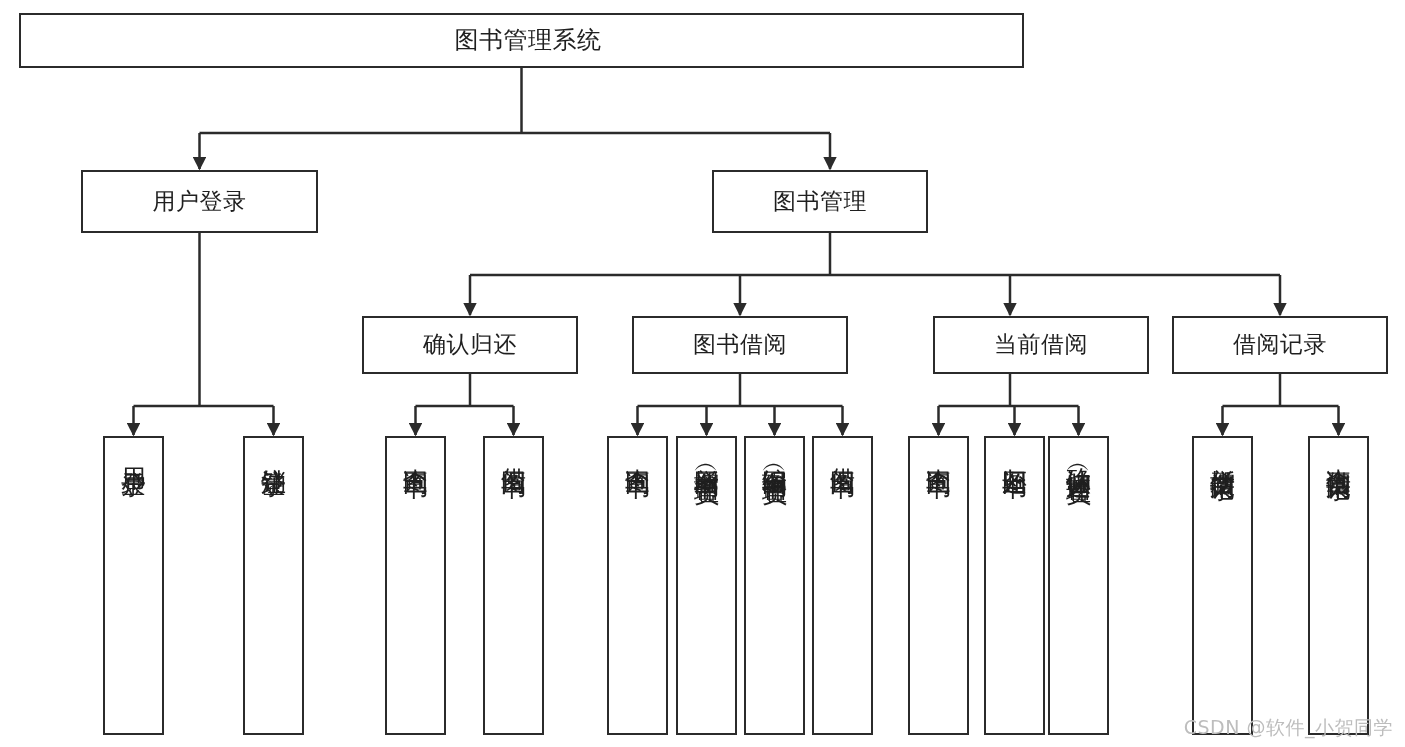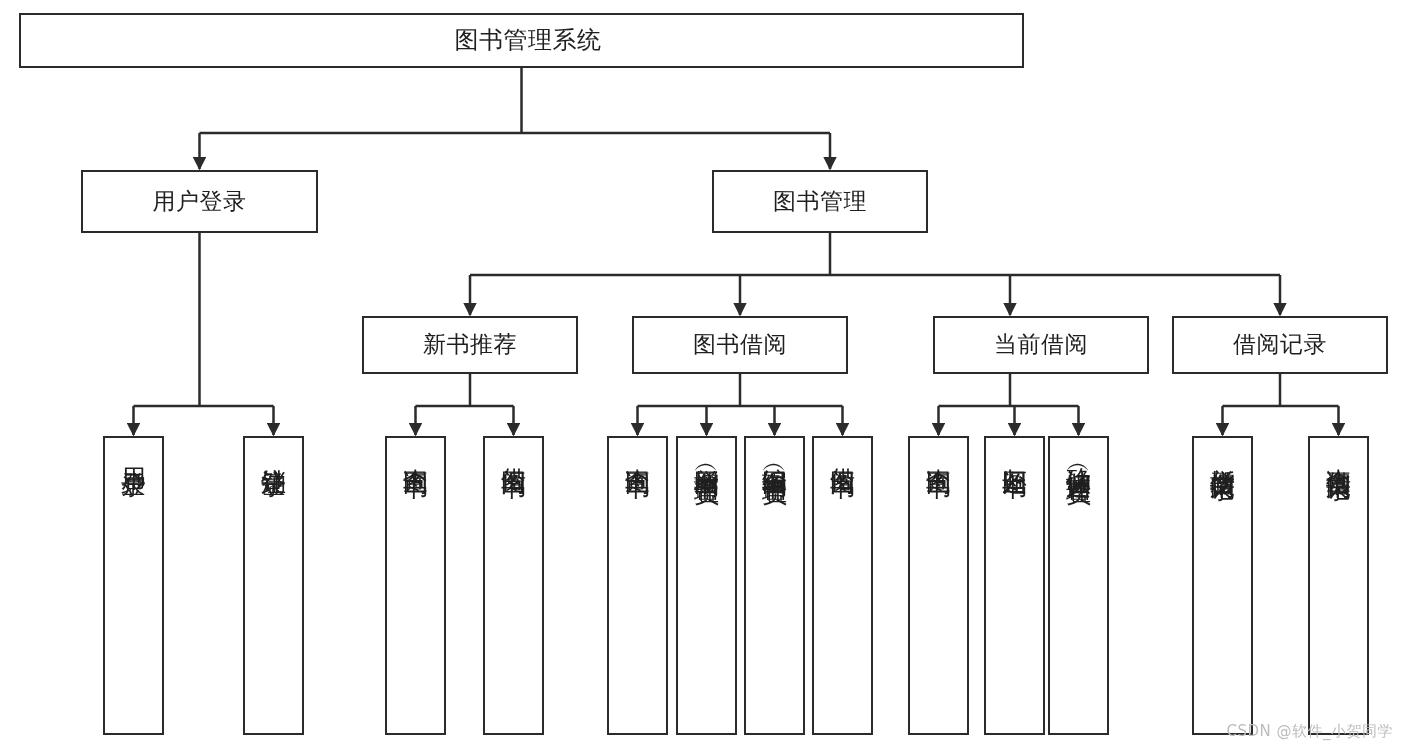--- a/index.html
+++ b/index.html
@@ -52,21 +52,21 @@
     text-orientation:upright;
     font-size:25px;
     letter-spacing:2px;
     line-height:1;
     white-space:nowrap;
   }
   .watermark{
     position:absolute;
     right:12px;
     bottom:6px;
-    font-size:15px;
+    font-size:19px;
     color:#bdbdbd;
     letter-spacing:0.5px;
     z-index:5;
     white-space:nowrap;
     font-family:"DejaVu Sans","Liberation Sans",sans-serif;
     margin-left:13px;
   }
 </style>
 </head>
 <body>
@@ -116,21 +116,21 @@
       <div class="node horiz root" style="left: 19px; top: 13px; width: 1005px; height: 55px; border-color: rgb(43, 43, 43); padding-left: 13px;">
         <span class="node-label">图书管理系统</span>
       </div>
       <div class="node horiz" style="left: 81px; top: 170px; width: 237px; height: 63px; border-color: rgb(43, 43, 43);">
         <span class="node-label">用户登录</span>
       </div>
       <div class="node horiz" style="left: 712px; top: 170px; width: 216px; height: 63px; border-color: rgb(43, 43, 43);">
         <span class="node-label">图书管理</span>
       </div>
       <div class="node horiz" style="left: 362px; top: 316px; width: 216px; height: 58px; border-color: rgb(43, 43, 43);">
-        <span class="node-label">新书推荐</span>
+        <span class="node-label">确认归还</span>
       </div>
       <div class="node horiz" style="left: 632px; top: 316px; width: 216px; height: 58px; border-color: rgb(43, 43, 43);">
         <span class="node-label">图书借阅</span>
       </div>
       <div class="node horiz" style="left: 902px; top: 316px; width: 216px; height: 58px; border-color: rgb(43, 43, 43); margin-left: 31px;">
         <span class="node-label">当前借阅</span>
       </div>
       <div class="node horiz" style="left: 1172px; top: 316px; width: 216px; height: 58px; border-color: rgb(43, 43, 43);">
         <span class="node-label">借阅记录</span>
       </div>

